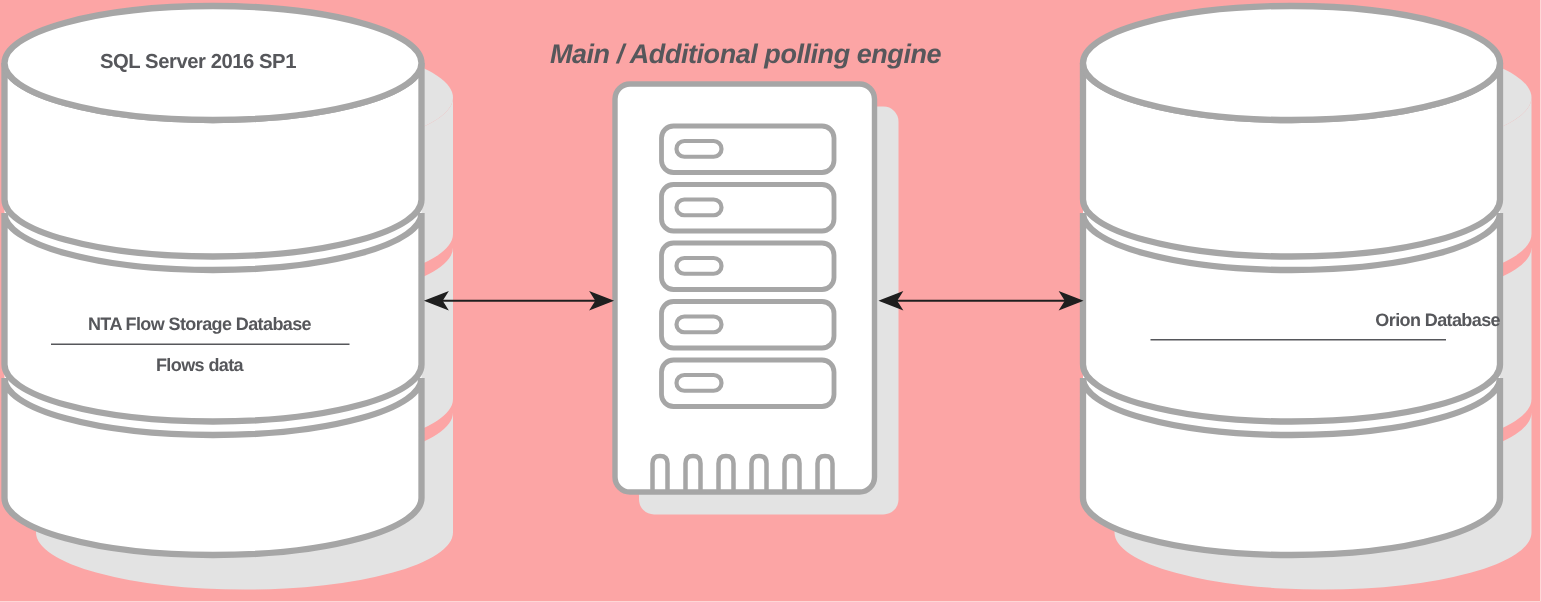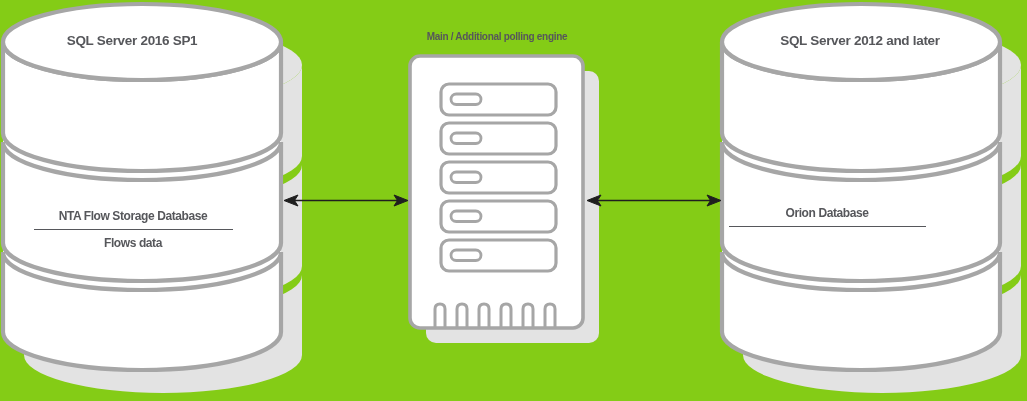--- a/index.html
+++ b/index.html
@@ -5,35 +5,35 @@
   :root{
     --stroke:#a6a6a6;
     --shadow:#e3e3e3;
     --text:#56575b;
     --arrow:#1f1f1f;
   }
   html,body{margin:0;padding:0;background:#ffffff;}
   #stage{
     position:relative;
     width:1027px;height:401px;
-    background:#84cc16;
+    background:#fca5a5;
     font-family:"Liberation Sans","DejaVu Sans",sans-serif;
     overflow:hidden;
   }
   #diagram-svg{position:absolute;left:0;top:0;}
   .lbl{
     position:absolute;
     color:var(--text);
     font-weight:bold;
     text-align:center;
     letter-spacing:-0.3px;
     line-height:15px;
   }
   .lbl-top{top:33px;width:270px;font-size:13.5px;}
-  .lbl-server{top:29px;width:270px;font-size:10px;}
+  .lbl-server{top:29px;width:270px;font-size:18px;font-style:italic;}
   .db-block{position:absolute;width:270px;text-align:center;}
   .db-line{color:var(--text);font-weight:bold;font-size:12px;letter-spacing:-0.4px;line-height:14px;}
   .db-divider{border-top:1.5px solid var(--text);height:0;margin:6px auto 6px auto;}
 </style>
 </head>
 <body>
 
 <div id="stage">
 
   <svg id="diagram-svg" width="1027" height="401" viewBox="0 0 1027 401">
@@ -114,26 +114,25 @@
       <line x1="597" y1="200.5" x2="711" y2="200.5" stroke-width="1.4"></line>
       <path d="M587,200.5 L601,195 L597.5,200.5 L601,206 Z" stroke-width="1"></path>
       <path d="M721,200.5 L707,195 L710.5,200.5 L707,206 Z" stroke-width="1"></path>
     </g>
   </svg>
 
   <div class="lbl lbl-top" style="left:-3px;">SQL Server 2016 SP1</div>
 
   <div class="lbl lbl-server" style="left:362px;">Main / Additional polling engine</div>
 
-  <div class="lbl lbl-top" style="left:725px;">SQL Server 2012 and later</div>
 
   <div class="db-block" style="left:-2px;top:209px;">
     <div class="db-line">NTA Flow Storage Database</div>
     <div class="db-divider" style="width:199px;"></div>
     <div class="db-line">Flows data</div>
   </div>
 
-  <div class="db-block" style="left:692px;top:206px;">
+  <div class="db-block" style="left:730px;top:206px;text-align:right;">
     <div class="db-line">Orion Database</div>
     <div class="db-divider" style="width:197px;"></div>
   </div>
 
 </div>
 
 </body></html>

